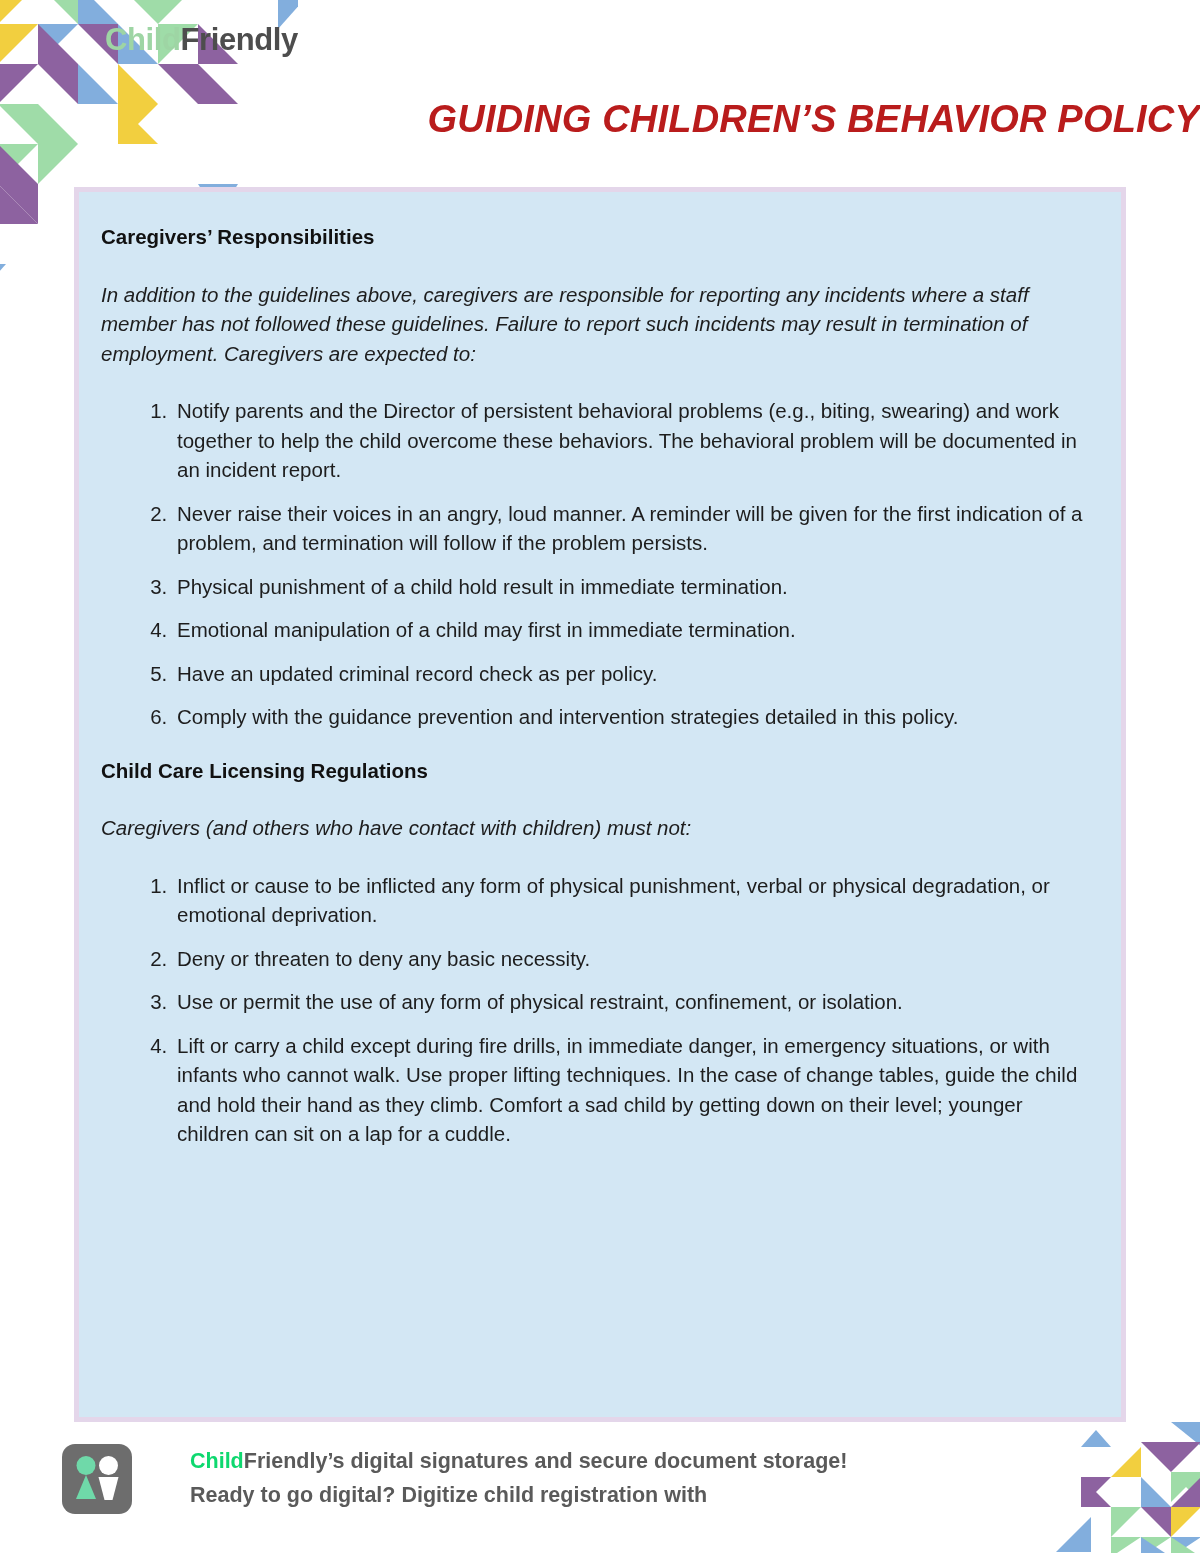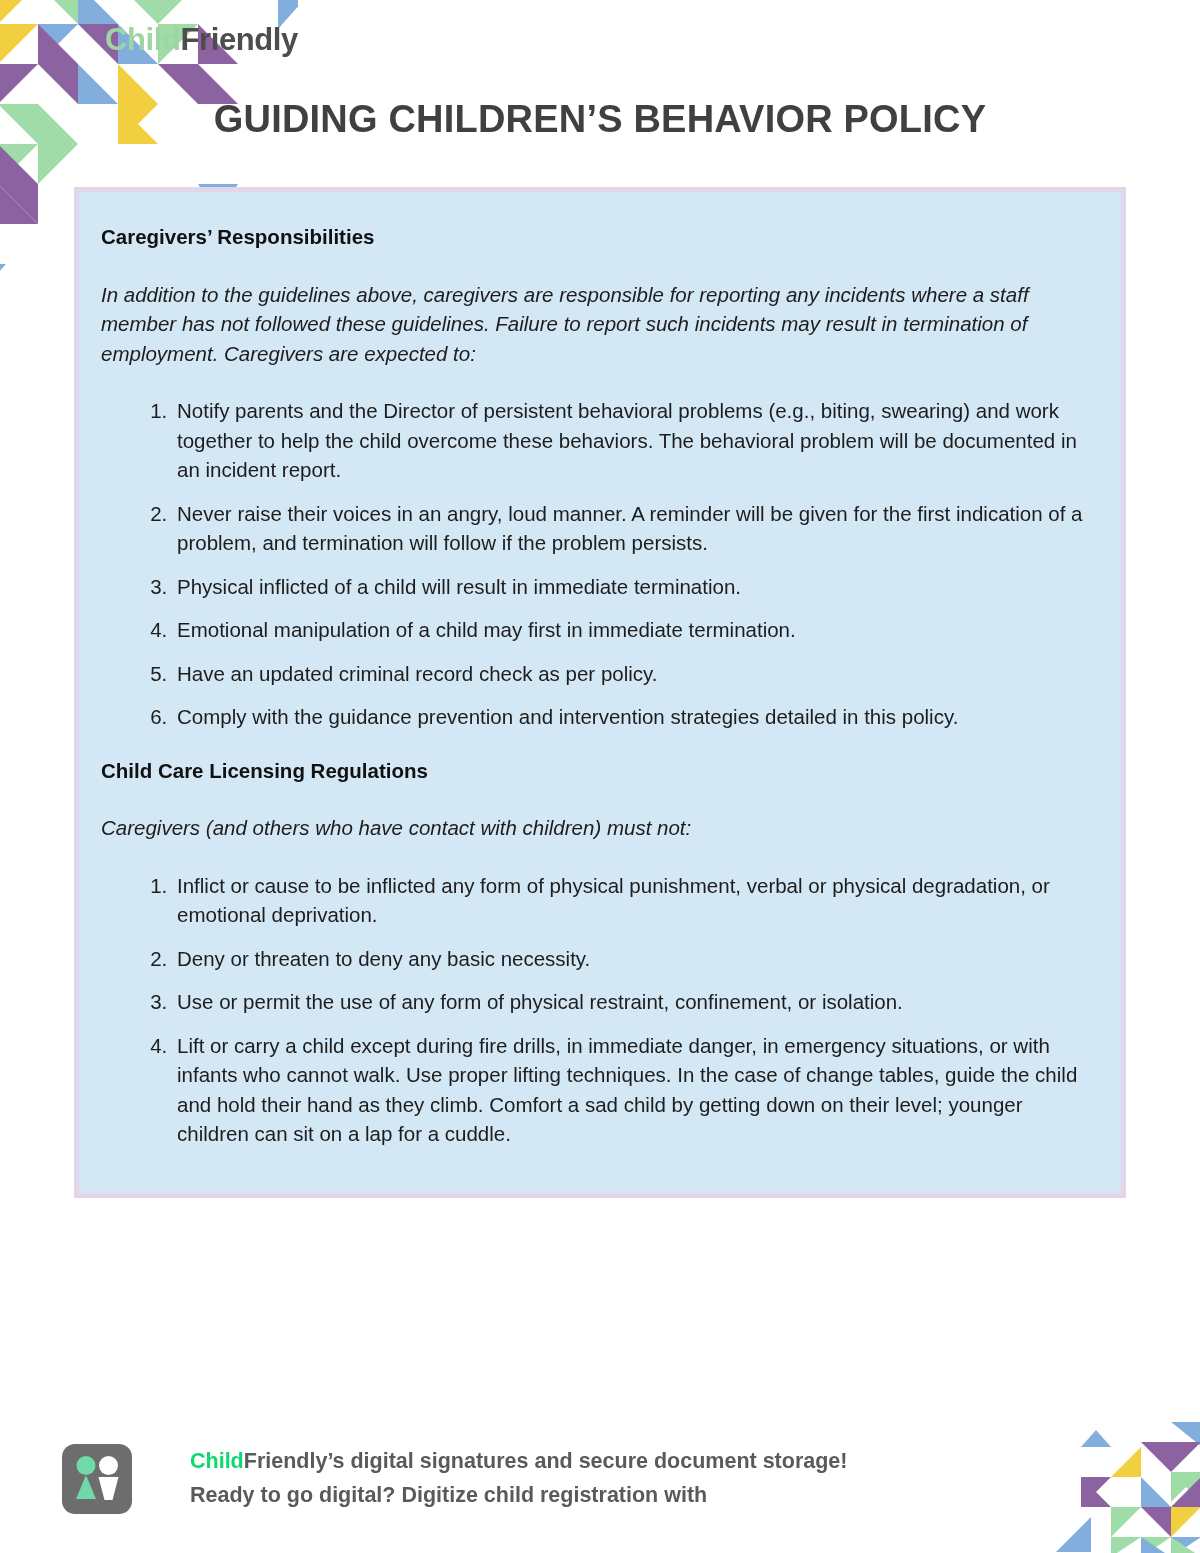--- a/index.html
+++ b/index.html
@@ -39,34 +39,35 @@
     white-space: nowrap;
   }
   .brand .b-child { color: #9ed5a4; }
   .brand .b-friendly { color: #4d4d4d; }
 
   .doc-title {
     position: absolute;
     left: 0;
     right: 0;
     top: 98px;
-    text-align: center;
+    text-align: right;
     font-size: 38px;
     font-weight: bold;
-    color: #404040;
+    color: #b91c1c;
     letter-spacing: 0.2px;
+    font-style: italic;
   }
 
   
   .card {
     position: absolute;
     left: 74px;
     top: 187px;
     width: 1052px;
-    height: 1011px;
+    height: 1235px;
     background: #d3e7f4;
     border: 5px solid #e4d6ea;
     box-sizing: border-box;
     padding: 30px 22px 20px 22px;
   }
   .card-inner {
     font-size: 20.5px;
     line-height: 29.5px;
     color: #1d1d1d;
   }
@@ -176,21 +177,21 @@
   <div class="doc-title">GUIDING CHILDREN’S BEHAVIOR POLICY</div>
 
   <div class="card">
     <div class="card-inner">
 
       <div class="sec-head">Caregivers’ Responsibilities</div>
       <p class="para">In addition to the guidelines above, caregivers are responsible for reporting any incidents where a staff member has not followed these guidelines. Failure to report such incidents may result in termination of employment. Caregivers are expected to:</p>
       <ol class="policy-list">
         <li>Notify parents and the Director of persistent behavioral problems (e.g., biting, swearing) and work together to help the child overcome these behaviors. The behavioral problem will be documented in an incident report.</li>
         <li>Never raise their voices in an angry, loud manner. A reminder will be given for the first indication of a problem, and termination will follow if the problem persists.</li>
-        <li>Physical inflicted of a child will result in immediate termination.</li>
+        <li>Physical punishment of a child hold result in immediate termination.</li>
         <li>Emotional manipulation of a child may first in immediate termination.</li>
         <li>Have an updated criminal record check as per policy.</li>
         <li>Comply with the guidance prevention and intervention strategies detailed in this policy.</li>
       </ol>
 
       <div class="sec-head second">Child Care Licensing Regulations</div>
       <p class="para">Caregivers (and others who have contact with children) must not:</p>
       <ol class="policy-list">
         <li>Inflict or cause to be inflicted any form of physical punishment, verbal or physical degradation, or emotional deprivation.</li>
         <li>Deny or threaten to deny any basic necessity.</li>

